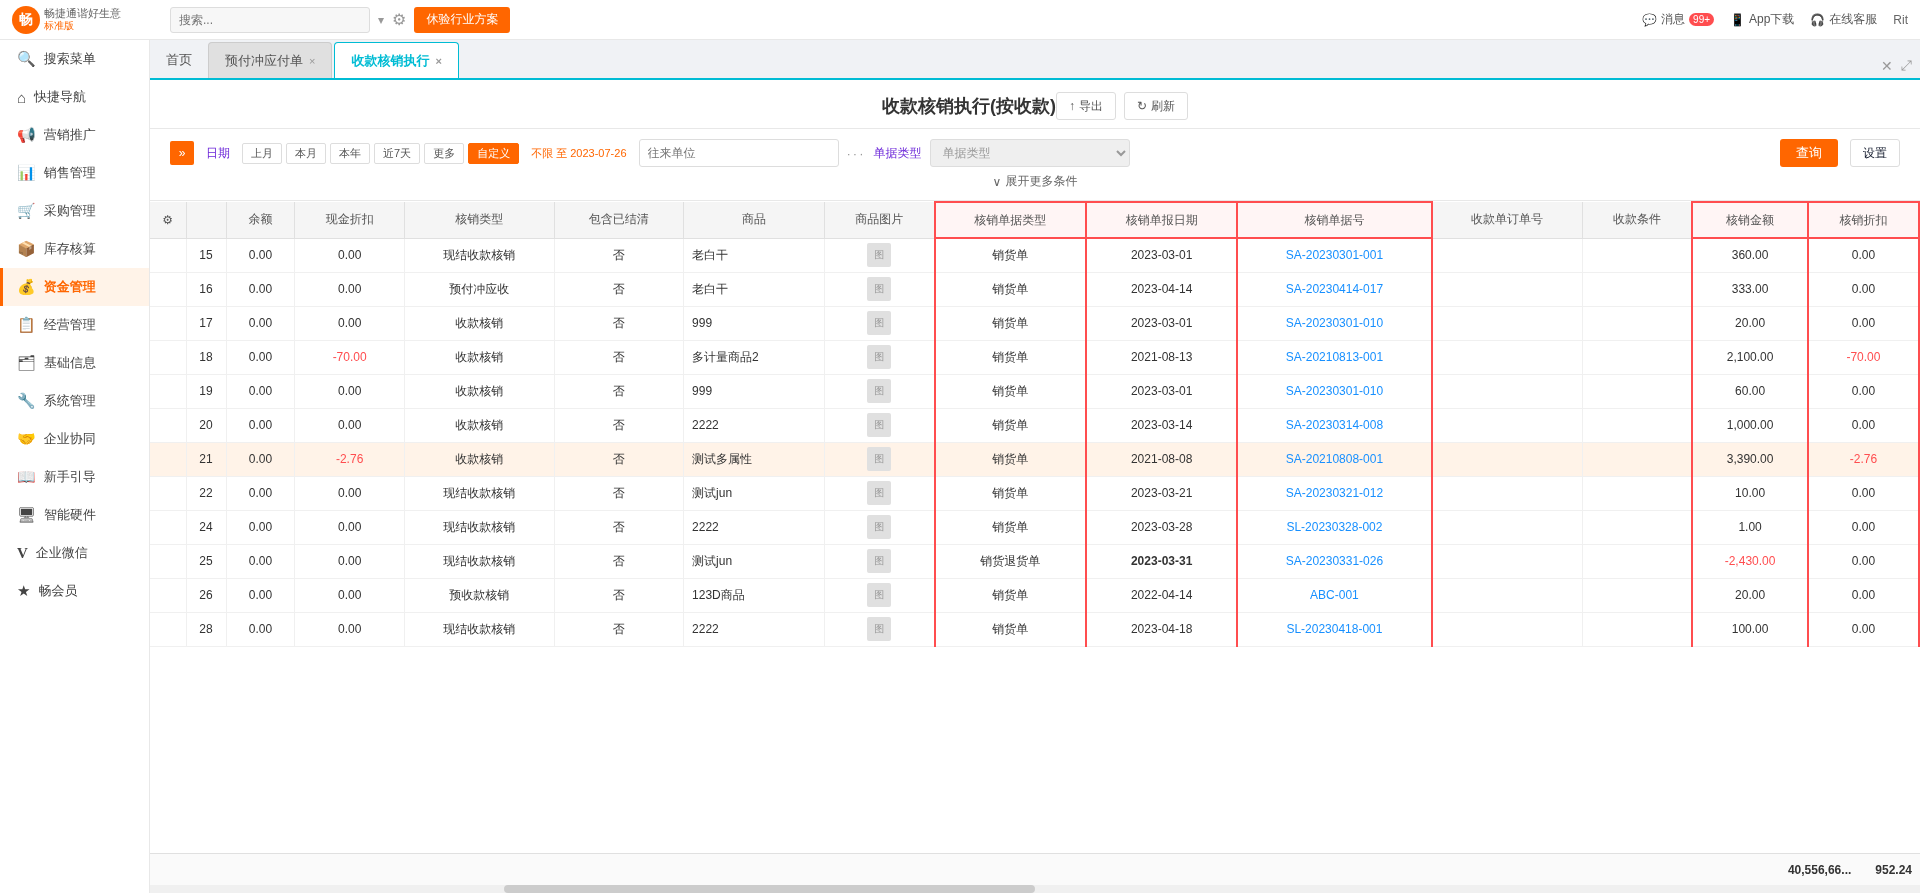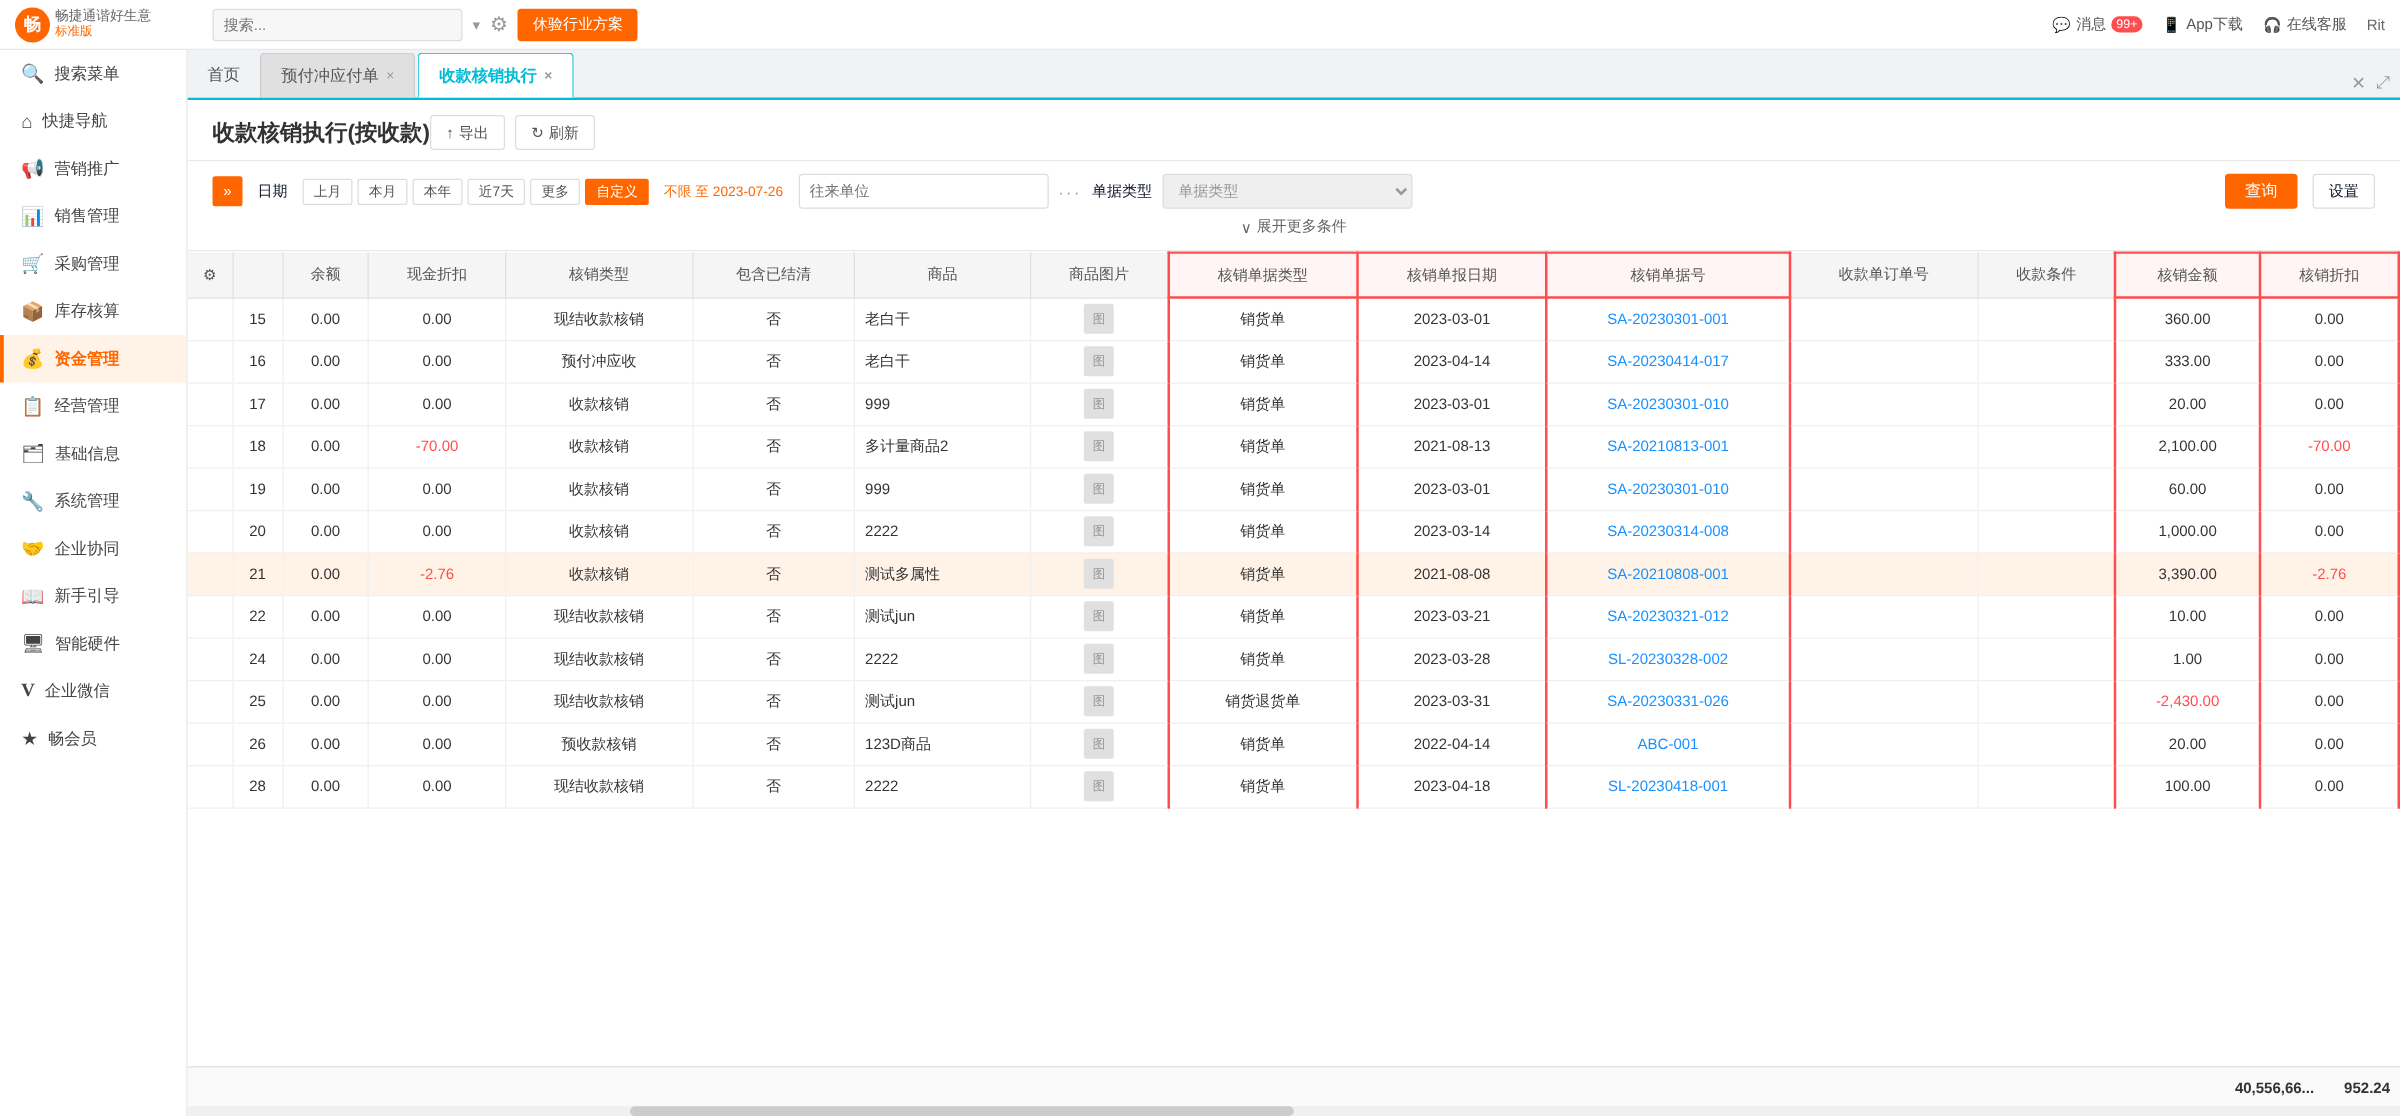--- a/index.html
+++ b/index.html
@@ -133,21 +133,21 @@
     .page-content {
       flex: 1;
       background: #f5f5f5;
       overflow: hidden;
       display: flex; flex-direction: column;
       padding: 0;
     }
     .page-header {
       background: #fff;
       padding: 12px 20px 8px;
-      display: flex; align-items: center; justify-content: flex-start;
+      display: flex; align-items: center; justify-content: center;
       border-bottom: 1px solid #e8e8e8;
     }
     .page-title { font-size: 18px; font-weight: bold; color: #333; }
     .page-header-actions { display: flex; gap: 8px; }
     .header-btn {
       height: 28px; padding: 0 12px;
       border: 1px solid #ddd; border-radius: 3px;
       background: #fff; font-size: 12px; cursor: pointer;
       display: flex; align-items: center; gap: 4px; color: #555;
     }
@@ -162,21 +162,21 @@
       display: flex; align-items: center; gap: 12px;
       flex-wrap: wrap;
     }
     .filter-expand-btn {
       width: 24px; height: 24px;
       background: #ff6600; color: white;
       border: none; border-radius: 2px;
       cursor: pointer; font-size: 12px;
       display: flex; align-items: center; justify-content: center;
     }
-    .filter-label { font-size: 12px; color: #0f172a; white-space: nowrap; }
+    .filter-label { font-size: 12px; color: #6d28d9; white-space: nowrap; }
     .filter-date-btns { display: flex; gap: 4px; align-items: center; }
     .date-btn {
       padding: 2px 8px;
       border: 1px solid #ddd; border-radius: 2px;
       font-size: 11px; cursor: pointer; color: #555; background: #fff;
     }
     .date-btn.custom {
       background: #ff6600; color: white; border-color: #ff6600;
     }
     .date-range-text { font-size: 11px; color: #ff6600; }
@@ -652,21 +652,21 @@
       <td>25</td>
       <td>0.00</td>
       <td class="">0.00</td>
       <td>现结收款核销</td>
       <td>否</td>
       <td class="td-left">测试jun</td>
       <td>
         <div style="width:24px;height:24px;background:#e0e0e0;border-radius:2px;margin:auto;display:flex;align-items:center;justify-content:center;font-size:10px;color:#999;">图</div>
       </td>
       <td style="border-left:2px solid #ff4d4f;border-right:2px solid #ff4d4f;font-family:Liberation Serif, serif;">销货退货单</td>
-      <td style="border-left:2px solid #eab308;border-right:2px solid #ff4d4f;">2023-03-31</td>
+      <td style="border-left:2px solid #eab308;border-right:2px solid #ff4d4f;font-weight:bold;">2023-03-31</td>
       <td style="border-left:2px solid #ff4d4f;border-right:2px solid #ff4d4f;" class="td-link">SA-20230331-026</td>
       <td></td>
       <td></td>
       <td style="border-left:2px solid #ff4d4f;border-right:2px solid #ff4d4f;" class="td-red">-2,430.00</td>
       <td style="border-left:2px solid #ff4d4f;border-right:2px solid #ff4d4f;" class="">0.00</td>
     </tr>
                 <tr>
       <td></td>
       <td>26</td>
       <td>0.00</td>

